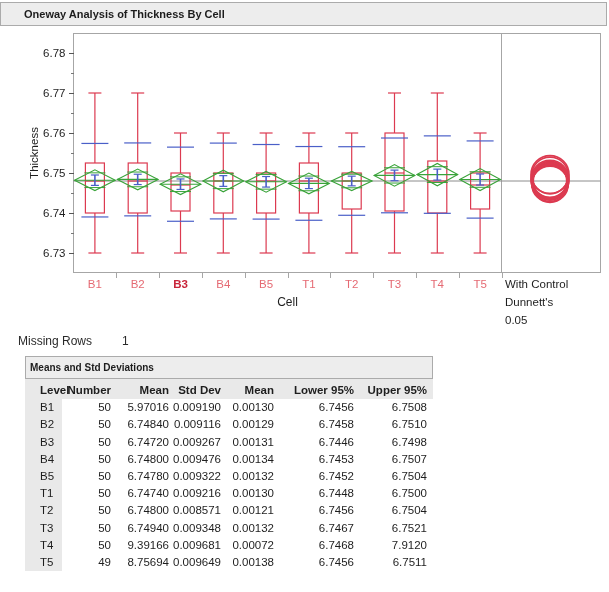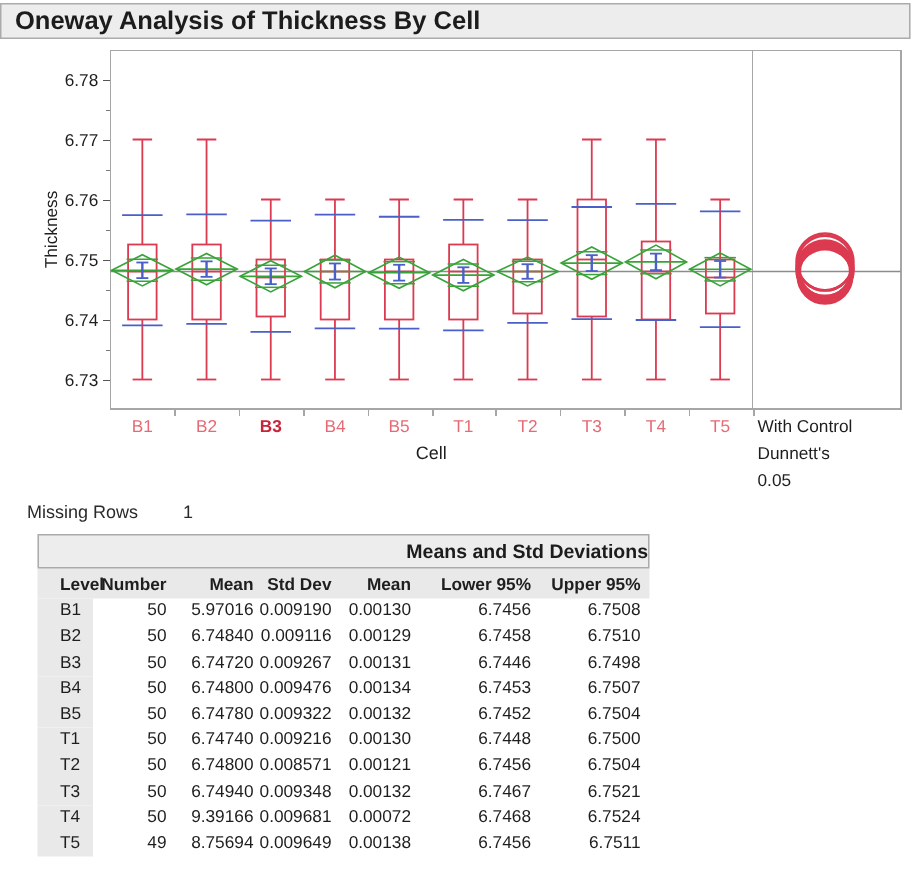--- a/index.html
+++ b/index.html
@@ -3,33 +3,33 @@
 <meta charset="utf-8">
 <style>
   * { margin:0; padding:0; box-sizing:border-box; }
   html,body { background:#fff; }
   body { font-family:"Liberation Sans", sans-serif; color:#1e1e1e; }
   .canvas { position:relative; width:609px; height:592px; background:#fff; overflow:hidden; }
 
   .outline-header {
     position:absolute; left:0; right:2px; top:2px; height:24px;
     background:#ededed; border:1px solid #ababab;
-    font-weight:bold; font-size:17px; color:#1c1c1c;
-    line-height:22px; padding-left:9px;
+    font-weight:bold; font-size:11px; color:#1c1c1c;
+    line-height:22px; padding-left:23px;
   }
 
   .plot-svg { position:absolute; left:0; top:28px; }
 
   .missing { position:absolute; left:18px; top:334px; width:300px; height:16px; font-size:12px; color:#2a2a2a; }
   .missing .mval { position:absolute; left:104px; top:0; }
 
   .table-panel { position:absolute; left:25px; top:356px; width:408px; }
   .table-title {
     position:relative; left:0; top:0; right:auto; height:23px; width:100%;
-    font-size:13px; line-height:21px; padding-left:20px;text-align:right;
+    font-size:10px; line-height:21px; padding-left:4px;
   }
   .tbl-head { background:#e9e9e9; padding-top:3px; }
   .trow { display:grid; grid-template-columns:37px 52px 58px 52px 53px 80px 73px; height:17.2px; font-size:11.5px; line-height:17.2px; }
   .trow.hrow { font-weight:bold; }
   .tcell { text-align:right; padding-right:3px; white-space:nowrap; overflow:visible; }
   .tcell.level { text-align:left; padding-left:15px; }
   .tbl-body .tcell.level { background:#e9e9e9; }
 </style>
 </head>
 <body>
@@ -361,21 +361,21 @@
           <div class="tcell">6.7467</div>
           <div class="tcell">6.7521</div>
         </div>
         <div class="trow">
           <div class="tcell level">T4</div>
           <div class="tcell">50</div>
           <div class="tcell">9.39166</div>
           <div class="tcell">0.009681</div>
           <div class="tcell">0.00072</div>
           <div class="tcell">6.7468</div>
-          <div class="tcell">6.7524</div>
+          <div class="tcell">7.9120</div>
         </div>
         <div class="trow">
           <div class="tcell level">T5</div>
           <div class="tcell">49</div>
           <div class="tcell">8.75694</div>
           <div class="tcell">0.009649</div>
           <div class="tcell">0.00138</div>
           <div class="tcell">6.7456</div>
           <div class="tcell">6.7511</div>
         </div>

